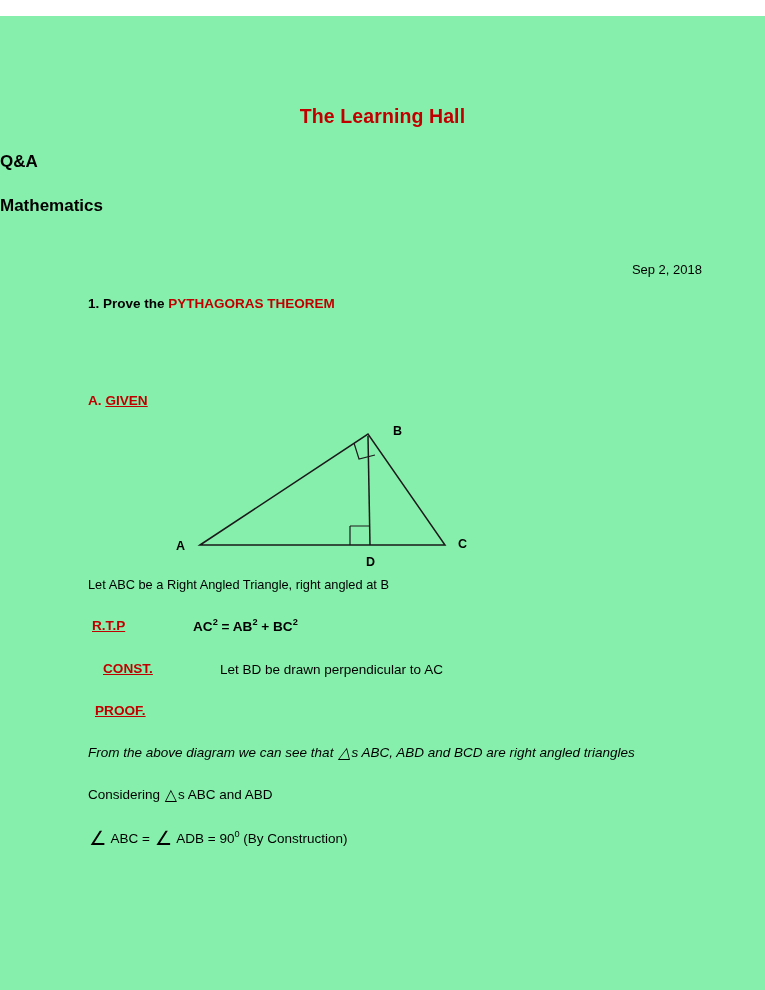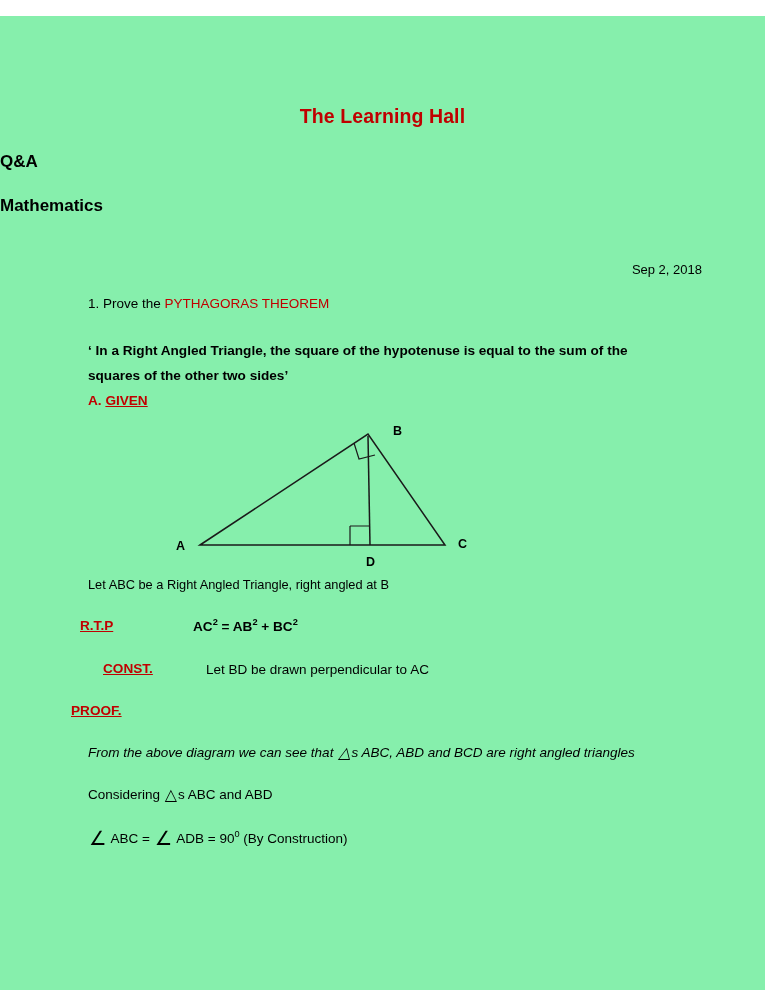--- a/index.html
+++ b/index.html
@@ -57,21 +57,21 @@
     color: #000000;
     white-space: nowrap;
   }
 
   
   .q-line {
     position: absolute;
     left: 88px;
     top: 280px;
     font-size: 13.5px;
-    font-weight: normal;
+    font-weight: bold;
     white-space: nowrap;
   }
   .q-line .num { color: #000000; }
   .q-line .red { color: #C00000; }
 
   .statement {
     position: absolute;
     left: 88px;
     top: 322px;
     width: 586px;
@@ -84,38 +84,38 @@
   .sec-label {
     position: absolute;
     font-size: 13.6px;
     font-weight: bold;
     color: #C00000;
     white-space: nowrap;
   }
   .sec-label .u { text-decoration: underline; }
 
   .given-label { left: 88px; top: 377px; }
-  .rtp-label   { left: 80px; top: 602px; text-align: center; }
+  .rtp-label   { left: 92px; top: 602px; text-align: center; }
   .const-label { left: 103px; top: 645px; }
-  .proof-label { left: 71px; top: 687px; }
+  .proof-label { left: 95px; top: 687px; }
 
   .rtp-formula {
     position: absolute;
     left: 193px;
     top: 601px;
     font-size: 13.6px;
     font-weight: bold;
     color: #000000;
     white-space: nowrap;
   }
   .rtp-formula sup { font-size: 0.68em; vertical-align: super; }
 
   .const-text {
     position: absolute;
-    left: 206px;
+    left: 220px;
     top: 646px;
     font-size: 13.5px;
     font-weight: normal;
     color: #000000;
     white-space: nowrap;
   }
 
   .plain {
     position: absolute;
     left: 88px;
@@ -180,21 +180,20 @@
 
 
   <div class="doc-date">Sep 2, 2018</div>
 
   <div class="q-line">
     <span class="num">1.</span>
     <span class="num">Prove  the</span>
     <span class="red">PYTHAGORAS THEOREM</span>
   </div>
 
-  <div class="statement">‘ In a  Right Angled Triangle, the square  of the hypotenuse is equal to the sum of the squares of the other two sides’</div>
 
   <div class="sec-label given-label">
     <span>A.</span>
     <span class="u">GIVEN</span>
   </div>
 
   <div class="diagram">
     <svg width="340" height="165" viewBox="0 0 340 165">
 
       <path d="M 40 131 L 208 20 L 285 131 Z" fill="none" stroke="#1a1a1a" stroke-width="1.5"></path>

